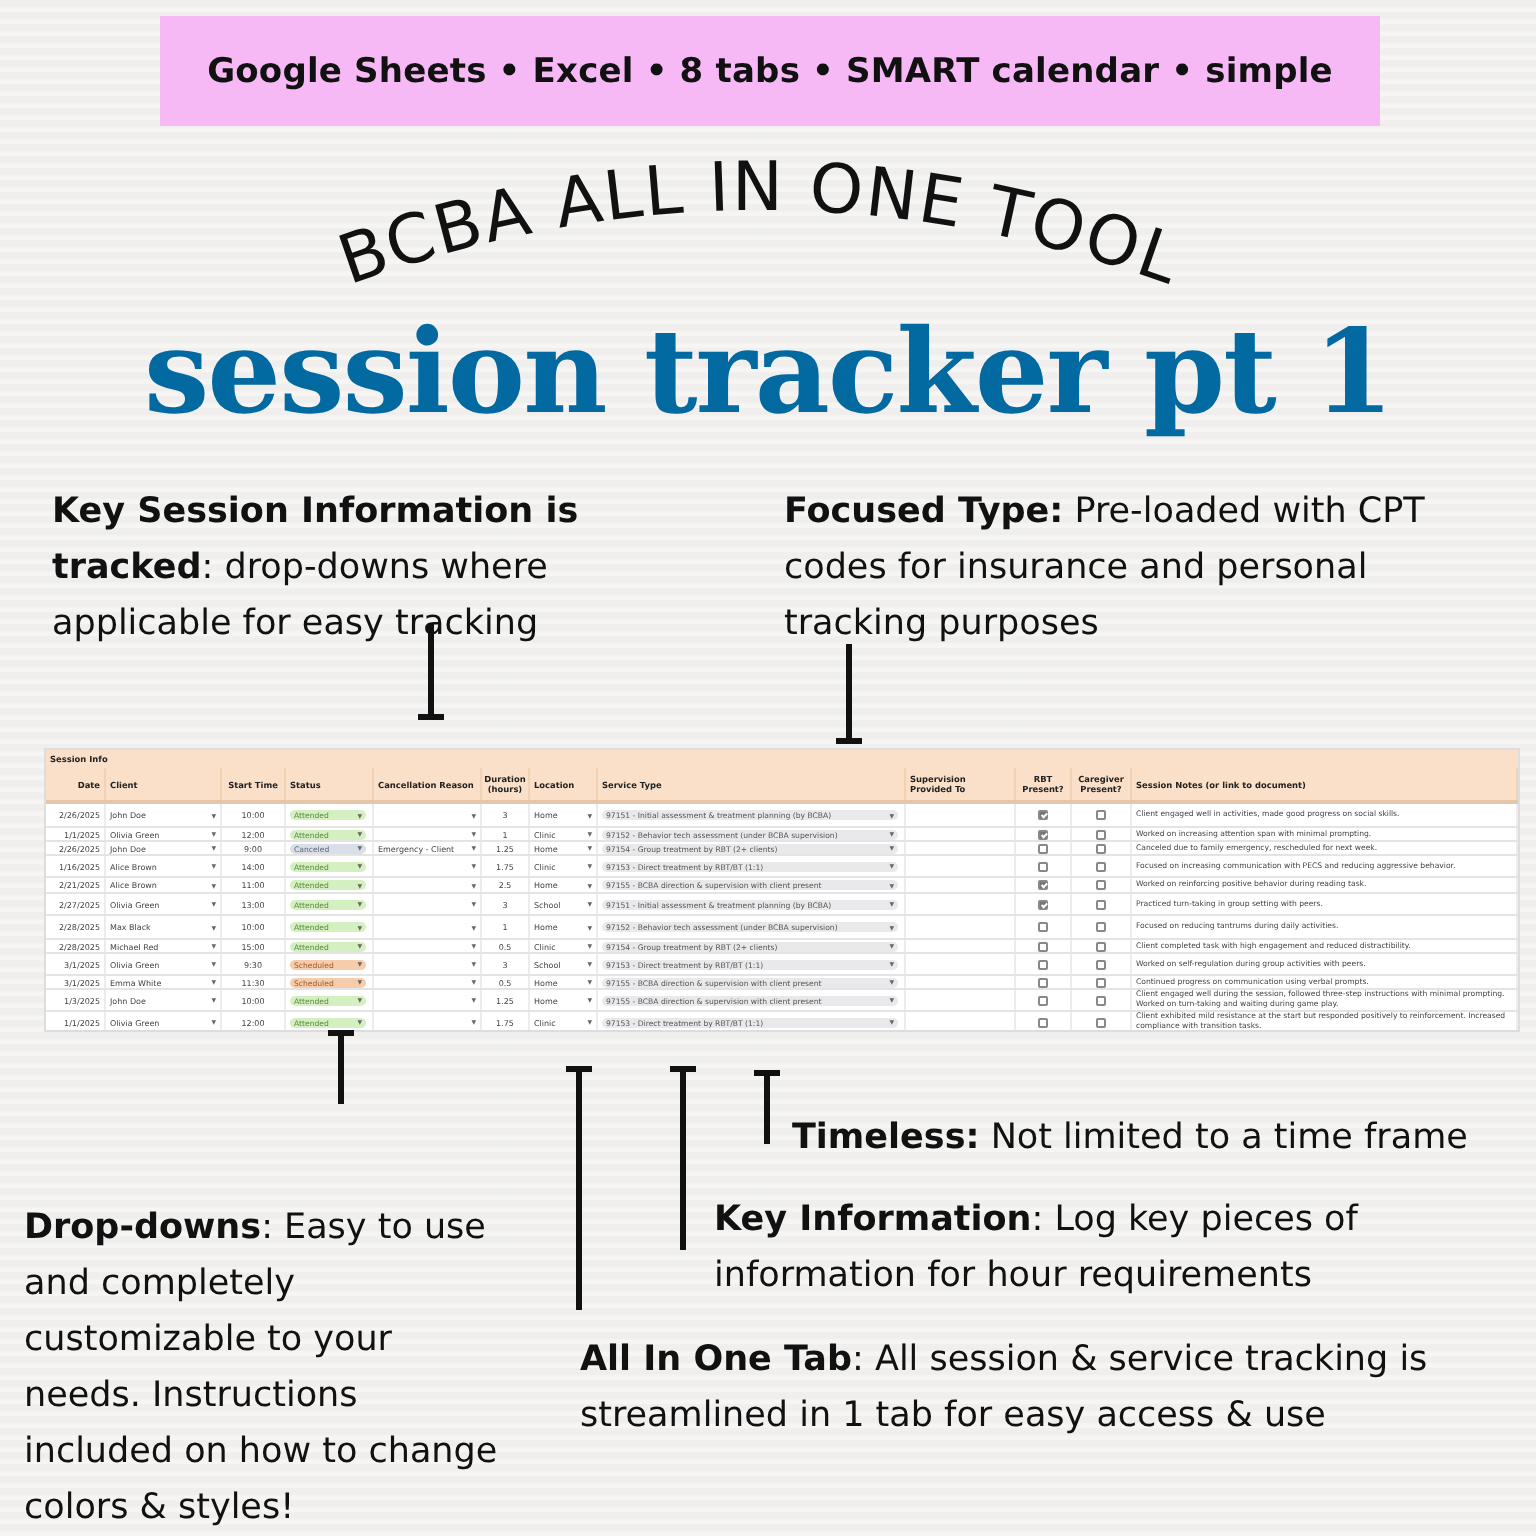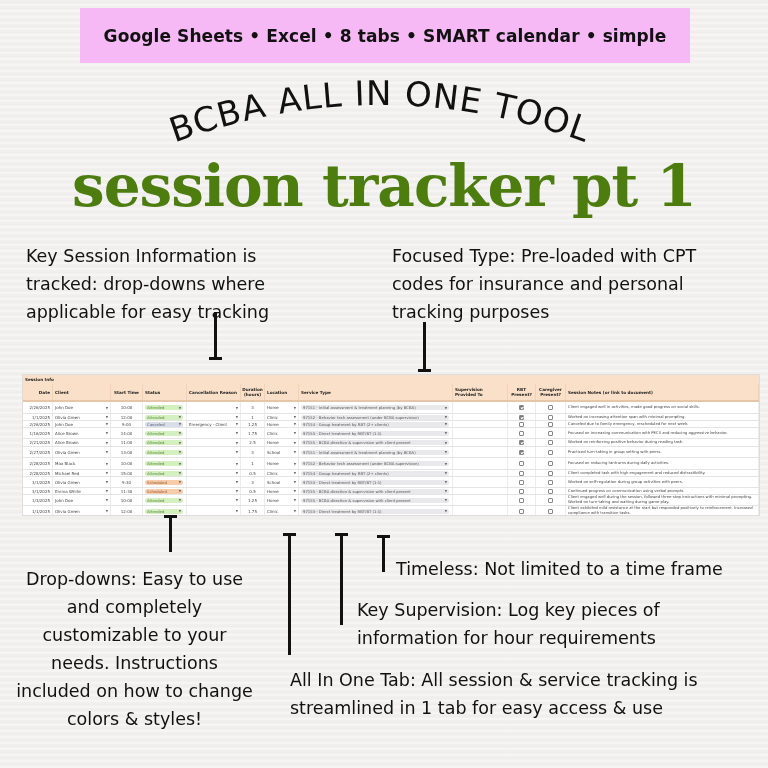--- a/index.html
+++ b/index.html
@@ -16,24 +16,24 @@
     position: absolute; left: 80px; top: 8px; width: 610px; height: 55px;
     background: #f6b9f5;
     display: flex; align-items: center; justify-content: center;
     font-family: "DejaVu Sans", sans-serif; font-weight: bold; font-size: 17px;
     letter-spacing: 0.1px; color: #111;
   }
   .arc-title { position: absolute; left: 100px; top: 70px; width: 560px; height: 100px; }
   .arc-title text { font-family: "DejaVu Sans", sans-serif; font-size: 34px; fill: #111; letter-spacing: 1px; }
   .main-title {
     position: absolute; left: 0; top: 152px; width: 768px; text-align: center;
-    font-family: "DejaVu Serif", serif; font-weight: bold; font-size: 58px; letter-spacing: -1px; color: #4d7c0f;
+    font-family: "DejaVu Serif", serif; font-weight: bold; font-size: 58px; letter-spacing: -1px; color: #0369a1;
   }
   .callout { position: absolute; font-family: "DejaVu Sans", sans-serif; font-size: 17.5px; line-height: 28px; color: #111; }
-  .callout b { font-weight: normal; }
+  .callout b { font-weight: bold; }
   .pointer { position: absolute; width: 3px; background: #111; }
   .pointer::before { content: ""; position: absolute; left: -5px; width: 13px; height: 3px; background: #111; }
   .pointer.cap-top::before { top: 0; }
   .pointer.cap-bottom::before { bottom: 0; }
 
   
   .sheet {
     position: absolute; left: 22px; top: 374px; width: 738px; height: 142px;
     background: #fff; border: 1px solid #ddd; overflow: hidden;
     font-family: "DejaVu Sans", sans-serif; font-size: 4px; color: #444;
@@ -553,24 +553,24 @@
         <div class="c-notes">Client exhibited mild resistance at the start but responded positively to reinforcement. Increased compliance with transition tasks.</div>
       </div>
     </div>
 </div>
 
 <div class="pointer cap-top" style="left:169px; top:515px; height:37px;"></div>
 <div class="pointer cap-top" style="left:288px; top:533px; height:122px;"></div>
 <div class="pointer cap-top" style="left:340px; top:533px; height:92px;"></div>
 <div class="pointer cap-top" style="left:382px; top:535px; height:37px;"></div>
 
-<div class="callout" style="left:12px; top:565px; width:245px;text-align:center;">
+<div class="callout" style="left:12px; top:600px; width:245px;">
   <b>Drop-downs</b><span>: Easy to use and completely customizable to your needs. Instructions included on how to change colors &amp; styles!</span>
 </div>
 <div class="callout" style="left:396px; top:555px; width:370px;">
   <b>Timeless:</b><span> Not limited to a time frame</span>
 </div>
 <div class="callout" style="left:357px; top:596px; width:360px;">
-  <b>Key Supervision</b><span>: Log key pieces of information for hour requirements</span>
+  <b>Key Information</b><span>: Log key pieces of information for hour requirements</span>
 </div>
 <div class="callout" style="left:290px; top:666px; width:470px;">
   <b>All In One Tab</b><span>: All session &amp; service tracking is streamlined in 1 tab for easy access &amp; use</span>
 </div>
 
 </body></html>

